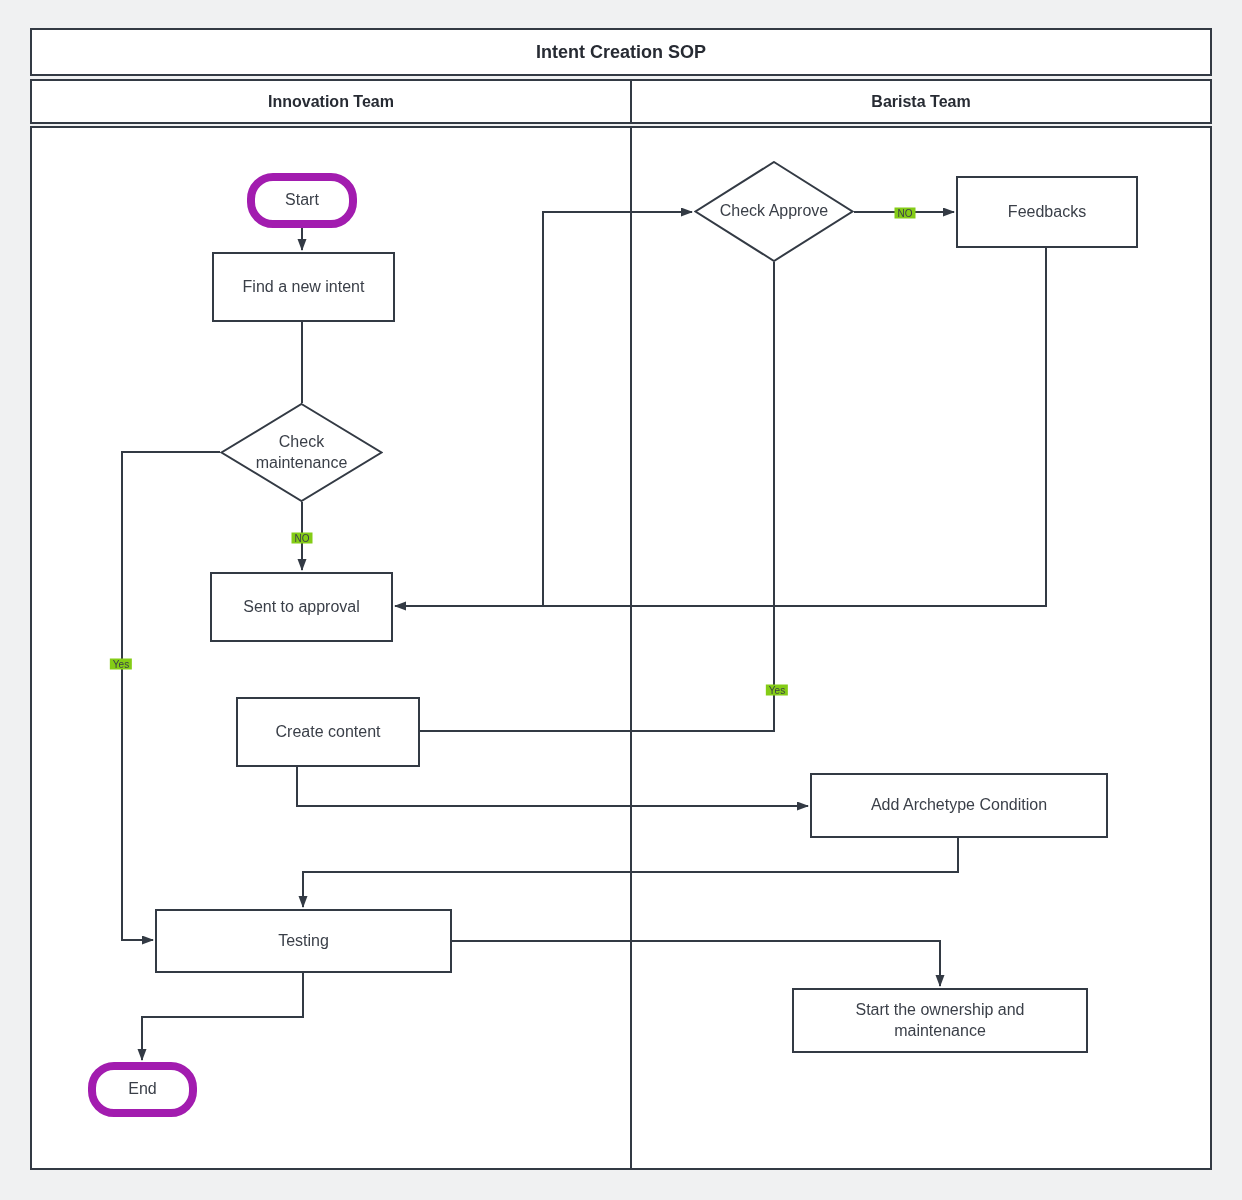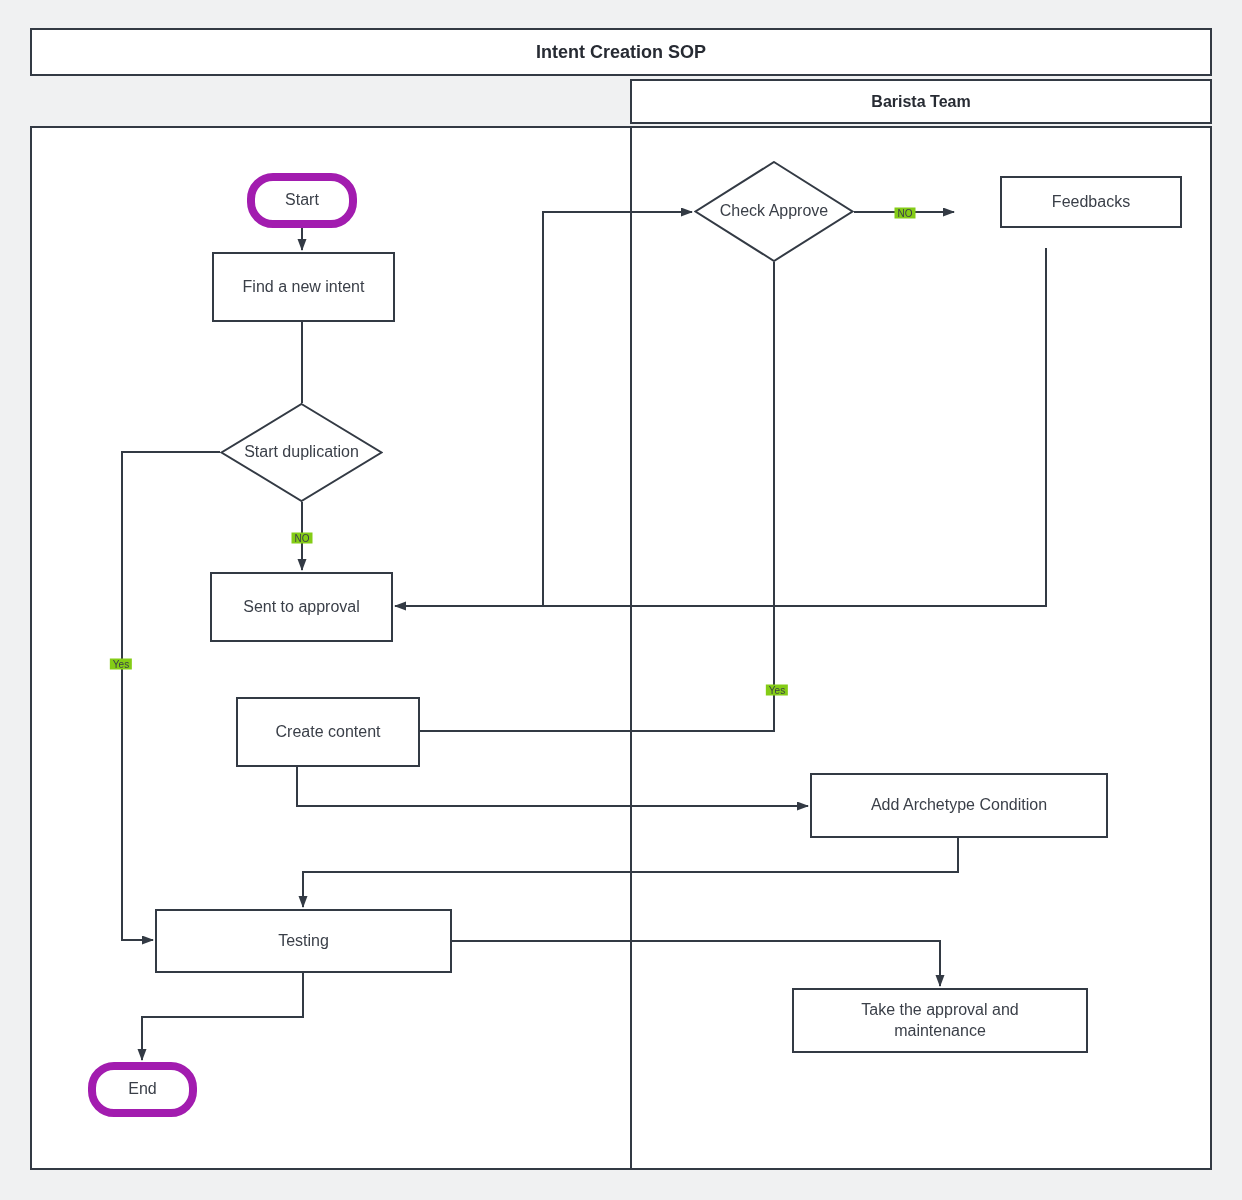--- a/index.html
+++ b/index.html
@@ -106,20 +106,23 @@
     line-height: 1.1;
   }
 </style>
 </head>
 <body>
 
 <div class="canvas">
 
   <div class="band title-band">
     <span>Intent Creation SOP</span>
+  </div>
+  <div class="band lane-header innovation">
+    <span>Innovation Team</span>
   </div>
   <div class="band lane-header barista">
     <span>Barista Team</span>
   </div>
   <div class="band lane-body"></div>
   <div class="lane-divider"></div>
 
   <svg class="edges" viewBox="0 0 1242 1200">
     <defs>
       <marker id="arrow" markerUnits="userSpaceOnUse" markerWidth="13" markerHeight="10" refX="11" refY="4.5" orient="auto">
@@ -145,52 +148,52 @@
   </div>
 
   <div class="node process" style="left:212px; top:252px; width:183px; height:70px;">
     <span>Find a new intent</span>
   </div>
 
   <div class="node decision" style="left:220px; top:403px; width:163px; height:99px;">
     <svg viewBox="0 0 163 99" preserveAspectRatio="none">
       <polygon points="81.5,1 161.5,49.5 81.5,98 1.5,49.5" fill="#ffffff" stroke="#333a44" stroke-width="2"></polygon>
     </svg>
-    <span class="diamond-label">Start duplication</span>
+    <span class="diamond-label">Check maintenance</span>
   </div>
 
   <div class="node process" style="left:210px; top:572px; width:183px; height:70px;">
     <span>Sent to approval</span>
   </div>
 
   <div class="node process" style="left:206px; top:697px; width:184px; height:70px;margin-left:30px;">
     <span>Create content</span>
   </div>
 
   <div class="node decision" style="left:694px; top:161px; width:160px; height:101px;">
     <svg viewBox="0 0 160 101" preserveAspectRatio="none">
       <polygon points="80,1 158.5,50.5 80,100 1.5,50.5" fill="#ffffff" stroke="#333a44" stroke-width="2"></polygon>
     </svg>
     <span class="diamond-label nowrap">Check Approve</span>
   </div>
 
-  <div class="node process" style="left:956px; top:176px; width:182px; height:52px;margin-left:44px;">
+  <div class="node process" style="left:956px; top:176px; width:182px; height:72px;">
     <span>Feedbacks</span>
   </div>
 
   <div class="node process" style="left:810px; top:773px; width:298px; height:65px;text-align:right;">
     <span>Add Archetype Condition</span>
   </div>
 
   <div class="node process" style="left:155px; top:909px; width:297px; height:64px;">
     <span>Testing</span>
   </div>
 
   <div class="node process wide-wrap" style="left:792px; top:988px; width:296px; height:65px;">
-    <span>Take the approval and maintenance</span>
+    <span>Start the ownership and maintenance</span>
   </div>
 
   <div class="node terminator" style="left:88px; top:1062px; width:109px; height:55px;">
     <span>End</span>
   </div>
 
   <div class="edge-label" style="left:302px; top:538px;">NO</div>
   <div class="edge-label" style="left:121px; top:664px;">Yes</div>
   <div class="edge-label" style="left:905px; top:213px;">NO</div>
   <div class="edge-label" style="left:777px; top:690px;">Yes</div>

